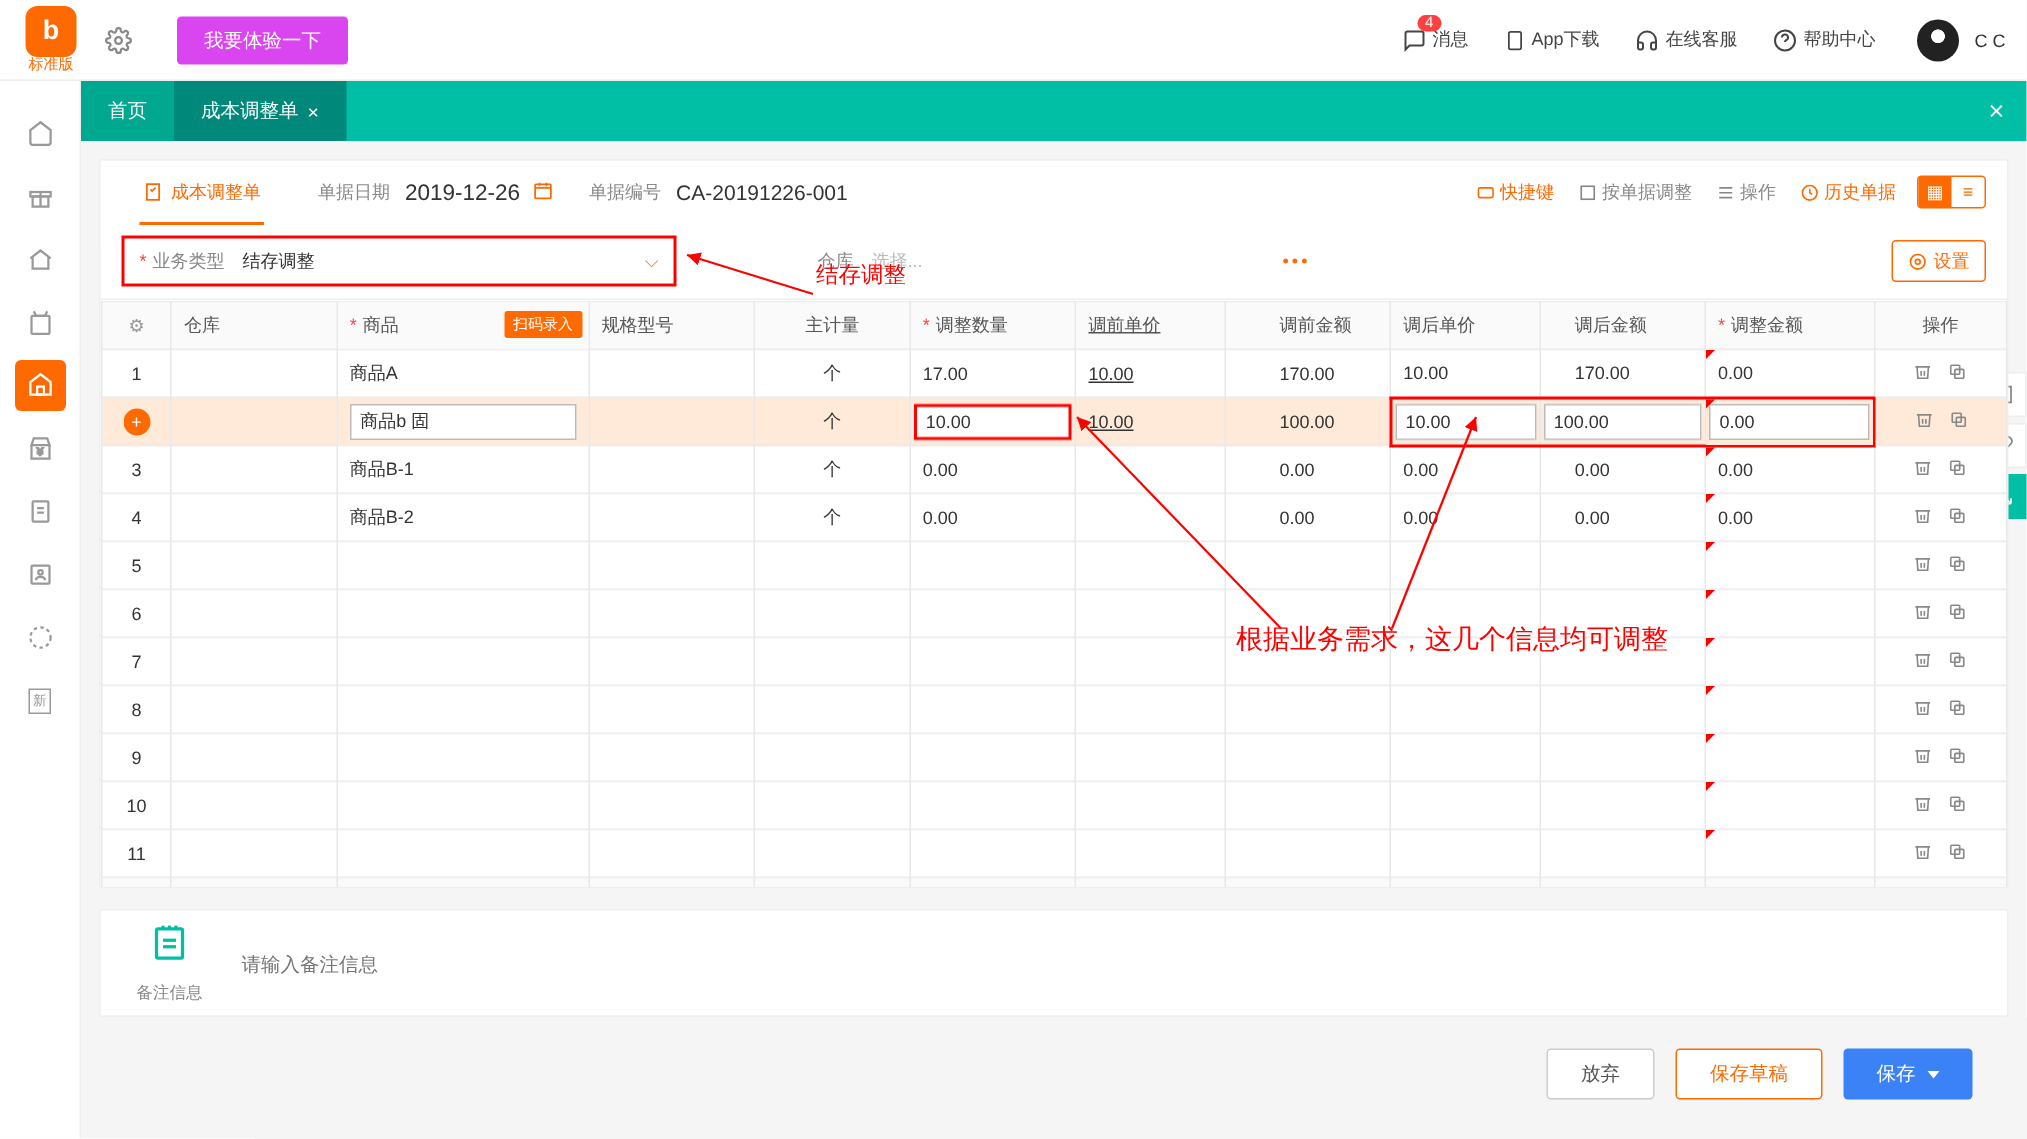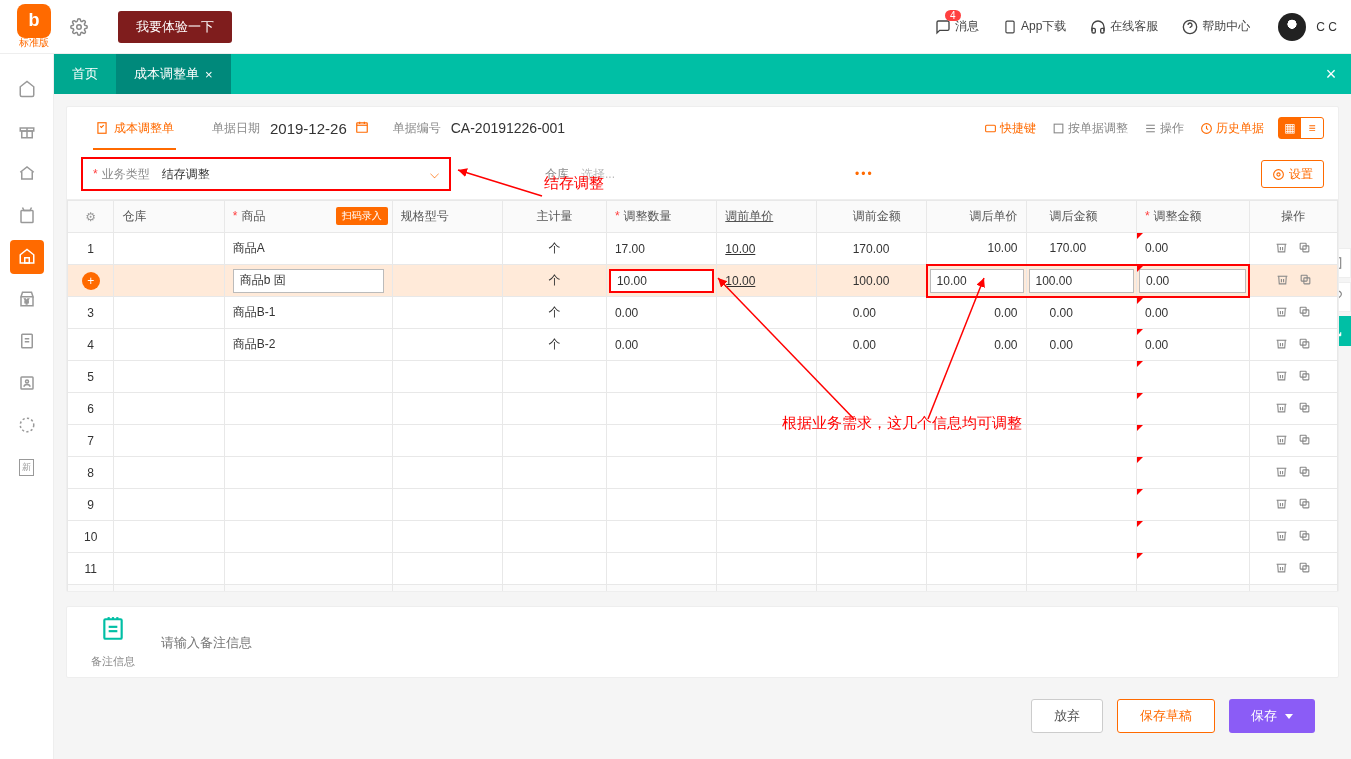--- a/index.html
+++ b/index.html
@@ -5,21 +5,21 @@
   * { box-sizing: border-box; margin: 0; padding: 0; }
   body { font-family: "Microsoft YaHei", Arial, sans-serif; font-size: 12px; color: #333; background:#f5f5f5; overflow:hidden; }
   
   .top-header { display:flex; align-items:center; height:54px; background:#fff; border-bottom:1px solid #eee; padding:0 14px; }
   .logo { width:34px; height:34px; background:#FF6A00; border-radius:8px; color:#fff; display:flex; align-items:center; justify-content:center; font-weight:bold; font-size:18px;}
   .logo-sub { color:#FF6A00; font-size:10px; margin-left:0px; margin-top:-2px;}
   .logo-wrap{display:flex;flex-direction:column;align-items:center;width:40px;}
   .company-select { margin-left:28px; width:250px; height:30px; display:flex; align-items:center; justify-content:space-between; color:#333;}
   .caret-down { width:0;height:0;border-left:4px solid transparent;border-right:4px solid transparent;border-top:5px solid #FF6A00;}
   .gear-circle { margin-left:14px; width:22px; height:22px; display:flex; align-items:center; justify-content:center; color:#888;}
-  .try-btn { margin-left:28px; background:#7f1d1d; color:#fff; padding:7px 18px; border-radius:3px; font-size:13px;}
+  .try-btn { margin-left:28px; background:#d946ef; color:#fff; padding:7px 18px; border-radius:3px; font-size:13px;}
   .header-spacer {flex:1;}
   .hicon { display:flex; align-items:center; color:#444; margin:0 12px; font-size:12px; position:relative;}
   .hicon svg{margin-right:4px;}
   .badge { position:absolute; top:-8px; left:10px; background:#FF4040; color:#fff; font-size:10px; border-radius:8px; padding:0 5px;}
   .avatar { width:28px; height:28px; border-radius:50%; background:#222; margin-left:8px;}
   .avatar-wrap{display:flex;align-items:center;margin-left:8px;}
   
   .nav-tabs { display:flex; align-items:center; height:40px; background:#00BFA5; padding-left:54px;}
   .nav-tab { padding:0 18px; height:40px; display:flex; align-items:center; color:#fff; font-size:13px;}
   .nav-tab.home { background:#00A890;}
@@ -73,21 +73,21 @@
   th.center,td.center{text-align:center;}
   th .gear{color:#999;}
   .col-idx{width:42px;text-align:center;}
   .col-wh{width:100px;}
   .col-prod{width:152px;position:relative;}
   .col-spec{width:100px;}
   .col-unit{width:94px;text-align:center;}
   .col-qty{width:100px;}
   .col-preprice{width:90px;text-decoration:underline;}
   .col-preamt{width:100px;padding-left:36px;}
-  .col-postprice{width:90px;text-align:right;}
+  .col-postprice{width:90px;}
   .col-postamt{width:100px;padding-left:23px;}
   .col-adj{width:102px;}
   .col-op{width:80px;text-align:center;}
   .scanpill{position:absolute;right:4px;top:6px;background:#FF6A00;color:#fff;font-size:10px;padding:2px 6px;border-radius:2px;}
   .redcorner::before{content:"";position:absolute;left:0;top:0;border-top:6px solid #FF0000;border-right:6px solid transparent;}
   tr.active td{background:#FFEAD9;}
   tr.active .col-idx{padding:0;}
   .plus-circle{width:18px;height:18px;border-radius:50%;background:#FF6A00;color:#fff;display:inline-flex;align-items:center;justify-content:center;margin:auto;}
   .cell-input{border:1px solid #bbb;height:24px;width:100%;padding:0 6px;background:#fff;}
   .redbox{border:2px solid #FF0000!important;}
@@ -98,21 +98,21 @@
   .notes{display:flex;align-items:center;height:72px;padding:0 24px;margin-top:14px;}
   .note-icon{width:34px;height:34px;color:#00BFA5;display:flex;flex-direction:column;align-items:center;}
   .note-icon-lbl{font-size:11px;color:#888;margin-top:4px;}
   .note-input-wrap{flex:1;margin-left:26px;}
   .note-input{border:none;width:100%;height:28px;color:#888;font-size:13px;outline:none;}
   
   .footer{display:flex;justify-content:flex-end;align-items:center;height:60px;padding:0 24px;gap:14px;margin-top:8px;}
   .btn{height:34px;padding:0 22px;border-radius:3px;display:flex;align-items:center;font-size:13px;cursor:pointer;}
   .btn.ghost{border:1px solid #ccc;color:#555;background:#fff;}
   .btn.outline{border:1px solid #FF6A00;color:#FF6A00;background:#fff;}
-  .btn.primary{background:#8b5cf6;color:#fff;justify-content:flex-end;}
+  .btn.primary{background:#3b82f6;color:#fff;justify-content:flex-end;}
   .btn .tri{margin-left:8px;width:0;height:0;border-left:4px solid transparent;border-right:4px solid transparent;border-top:5px solid #fff;}
 </style>
 </head>
 <body>
 
 <div class="top-header">
   <div class="logo-wrap">
     <div class="logo">b</div>
     <div class="logo-sub">标准版</div>
   </div>
@@ -328,21 +328,21 @@
 
     <div class="anno" style="left:490px;top:80px;">结存调整</div>
     <svg class="anno" style="left:400px;top:72px;" width="90" height="36">
         <defs>
           <marker id="ah1" markerWidth="8" markerHeight="8" refX="6" refY="3" orient="auto">
             <path d="M0,0 L6,3 L0,6 z" fill="#FF0000"></path>
           </marker>
         </defs>
         <line x1="88" y1="30" x2="4" y2="4" stroke="#FF0000" stroke-width="1.5" marker-end="url(#ah1)"></line>
       </svg>
-    <div class="anno" style="left:728px;top:320px;font-size:15px;">根据业务需求，这几个信息均可调整</div>
+    <div class="anno" style="left:770px;top:320px;font-size:18px;">根据业务需求，这几个信息均可调整</div>
     <svg class="anno" style="left:660px;top:180px;" width="240" height="150">
         <defs>
           <marker id="ah2" markerWidth="8" markerHeight="8" refX="6" refY="3" orient="auto">
             <path d="M0,0 L6,3 L0,6 z" fill="#FF0000"></path>
           </marker>
         </defs>
         <line x1="140" y1="145" x2="4" y2="4" stroke="#FF0000" stroke-width="1.5" marker-end="url(#ah2)"></line>
       </svg>
     <svg class="anno" style="left:870px;top:180px;" width="160" height="150">
         <defs>

